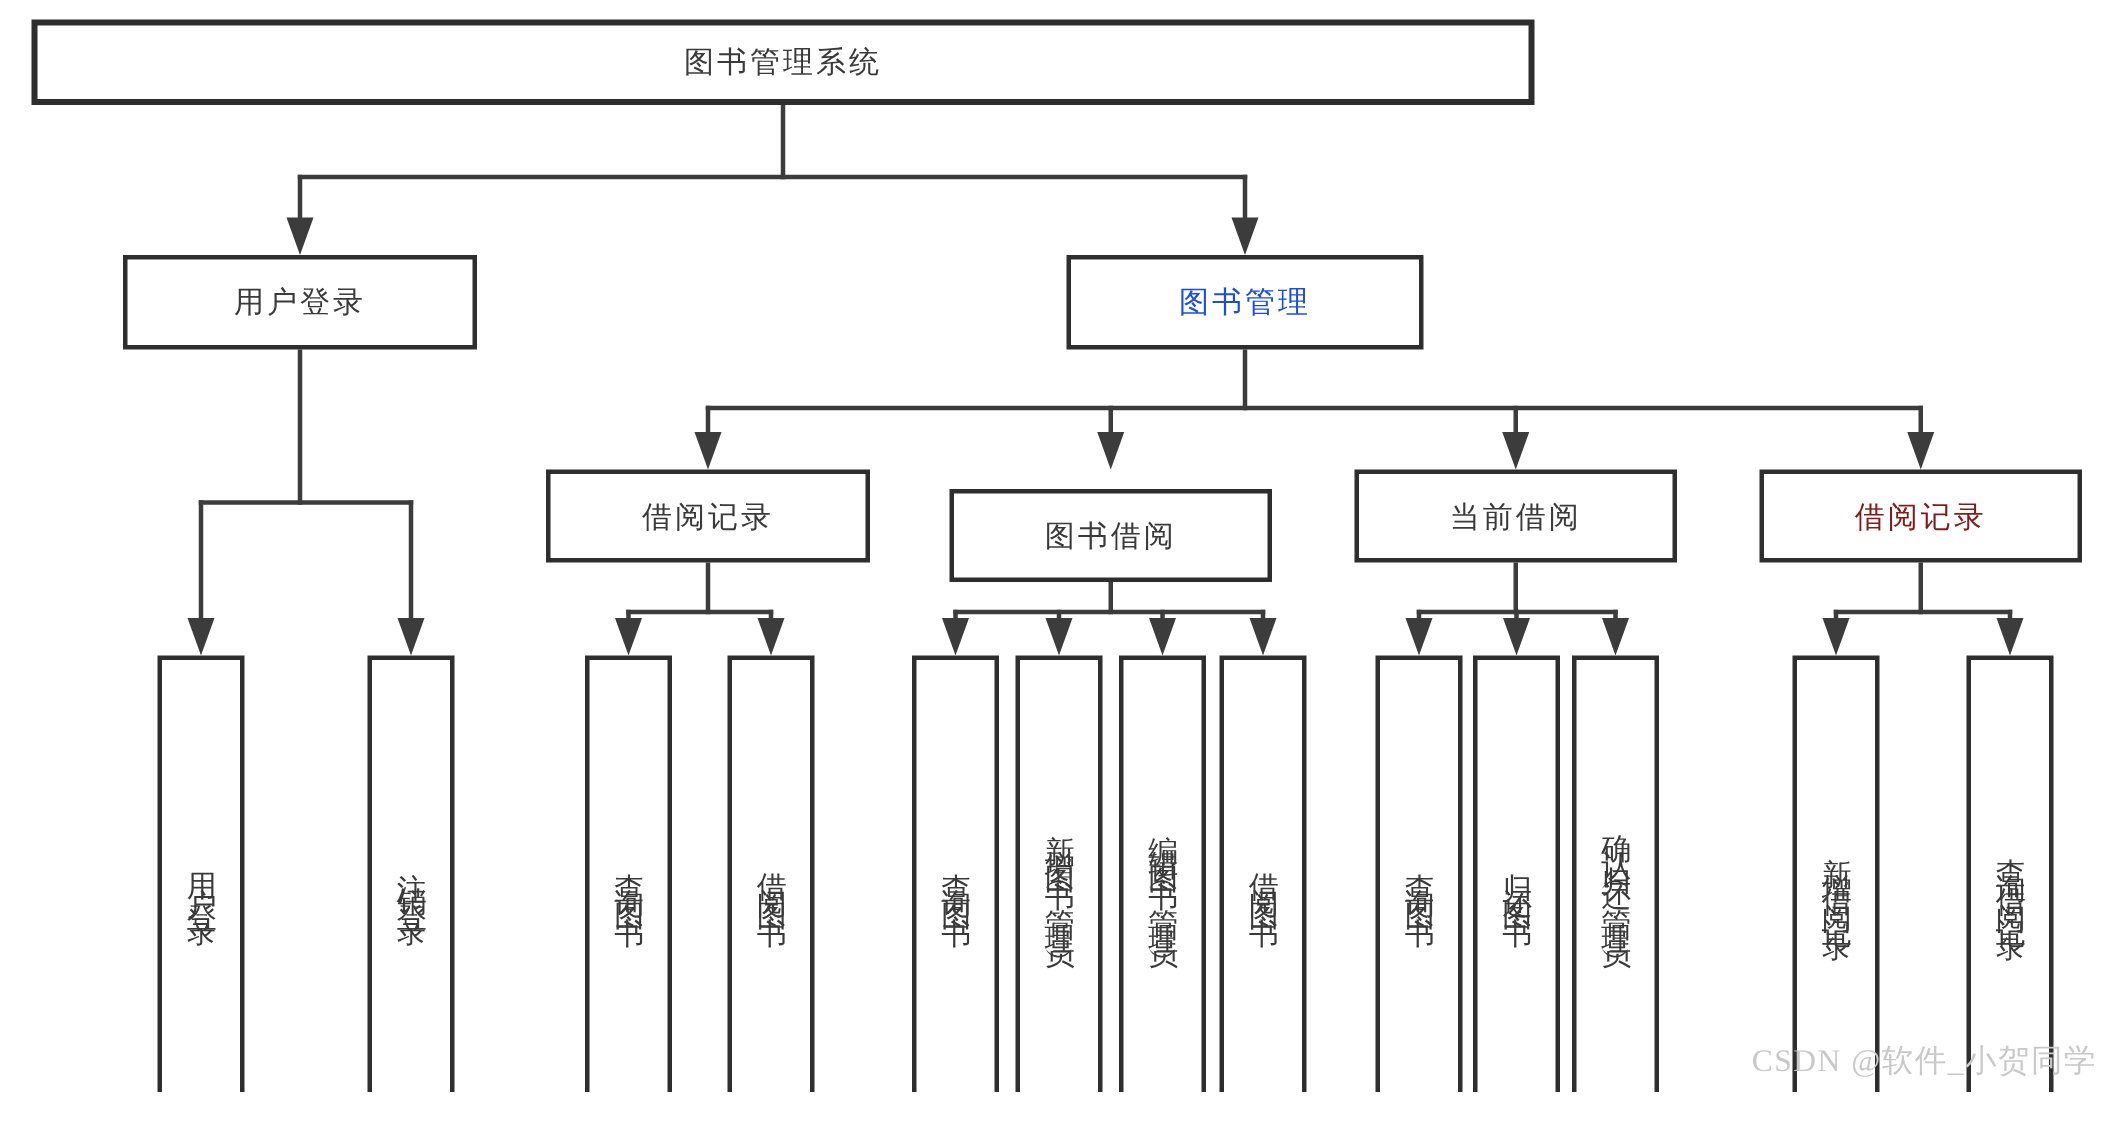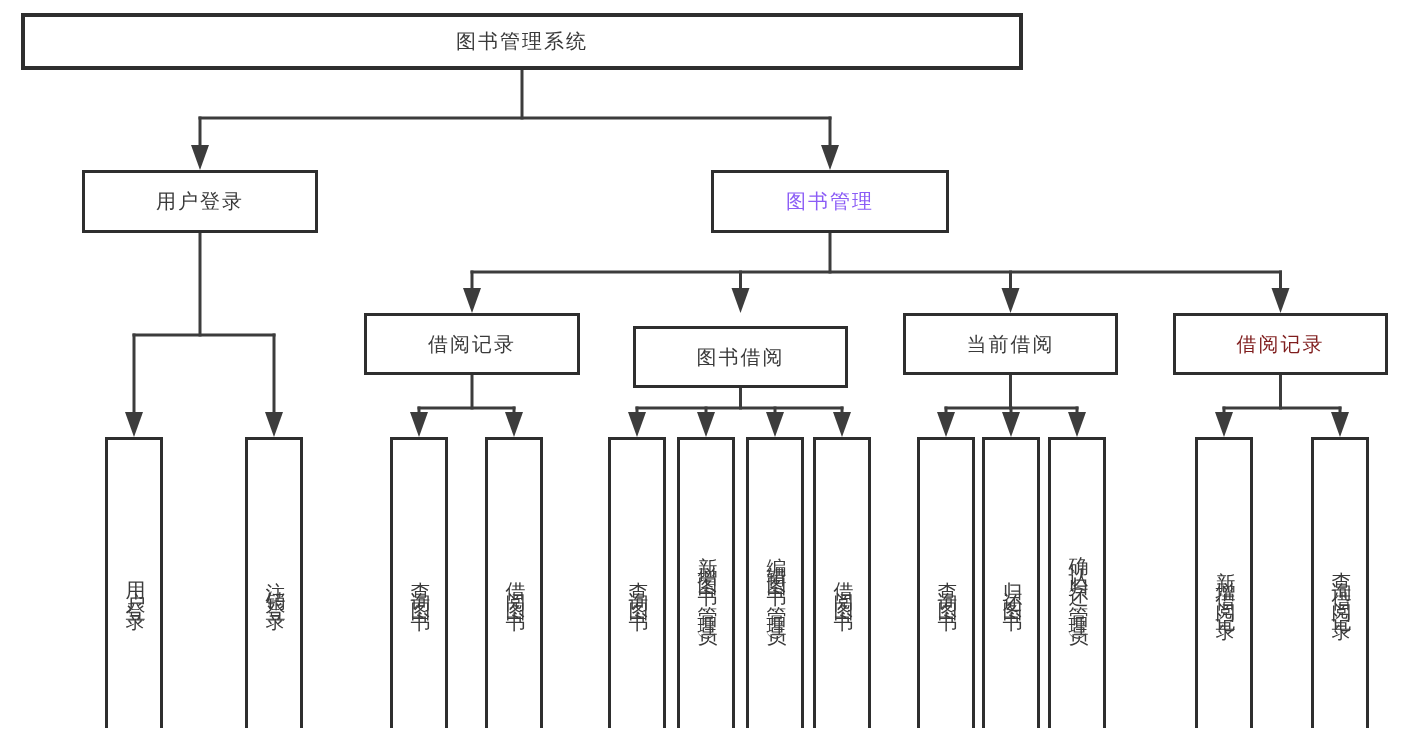--- a/index.html
+++ b/index.html
@@ -2,21 +2,21 @@
 <html><head>
 <meta charset="utf-8">
 <style>
   * { box-sizing: border-box; margin: 0; padding: 0; }
   html, body { background: #ffffff; }
   #canvas {
     position: relative;
     width: 1405px;
     height: 728px;
     background: #ffffff;
-    font-family: Liberation Mono, monospace;
+    font-family: Liberation Serif, serif;
     overflow: hidden;
   }
   #connectors {
     position: absolute;
     left: 0; top: 0;
     width: 1405px; height: 747px;
     z-index: 1;
   }
   .node {
     position: absolute;
@@ -108,21 +108,21 @@
       <line x1="1340" y1="408" x2="1340" y2="417" stroke="#3c3c3c" stroke-width="3" stroke-linecap="square"></line>
       <polygon points="1331,412 1349,412 1340,437" fill="#3c3c3c"></polygon>
     </svg>
   <div id="nodes">
       <div class="node" style="left: 21px; top: 13px; width: 1002px; height: 57px; border-color: rgb(46, 46, 46); color: rgb(58, 58, 58); border-width: 4px;">
         <span class="lbl">图书管理系统</span>
       </div>
       <div class="node" style="left: 82px; top: 170px; width: 236px; height: 63px; border-color: rgb(46, 46, 46); color: rgb(58, 58, 58);">
         <span class="lbl">用户登录</span>
       </div>
-      <div class="node" style="left: 711px; top: 170px; width: 238px; height: 63px; border-color: rgb(46, 46, 46); color: #8b5cf6;">
+      <div class="node" style="left: 711px; top: 170px; width: 238px; height: 63px; border-color: rgb(46, 46, 46); color: #1d4ed8;">
         <span class="lbl">图书管理</span>
       </div>
       <div class="node" style="left: 364px; top: 313px; width: 216px; height: 62px; border-color: rgb(46, 46, 46); color: rgb(58, 58, 58);">
         <span class="lbl">借阅记录</span>
       </div>
       <div class="node" style="left: 633px; top: 326px; width: 215px; height: 62px; border-color: rgb(46, 46, 46); color: rgb(58, 58, 58);">
         <span class="lbl">图书借阅</span>
       </div>
       <div class="node" style="left: 903px; top: 313px; width: 215px; height: 62px; border-color: rgb(46, 46, 46); color: rgb(58, 58, 58);">
         <span class="lbl">当前借阅</span>
@@ -163,13 +163,14 @@
       <div class="node vertical" style="left: 1048px; top: 437px; width: 58px; height: 298px; border-color: rgb(46, 46, 46); color: rgb(58, 58, 58);">
         <span class="lbl">确认归还（管理员）</span>
       </div>
       <div class="node vertical" style="left: 1195px; top: 437px; width: 58px; height: 298px; border-color: rgb(46, 46, 46); color: rgb(58, 58, 58);">
         <span class="lbl">新增借阅记录</span>
       </div>
       <div class="node vertical" style="left: 1311px; top: 437px; width: 58px; height: 298px; border-color: rgb(46, 46, 46); color: rgb(58, 58, 58);">
         <span class="lbl">查询借阅记录</span>
       </div>
     </div>
+  <div id="watermark" style="color: rgb(201, 201, 201);">CSDN @软件_小贺同学</div>
 </div>
 
 </body></html>

